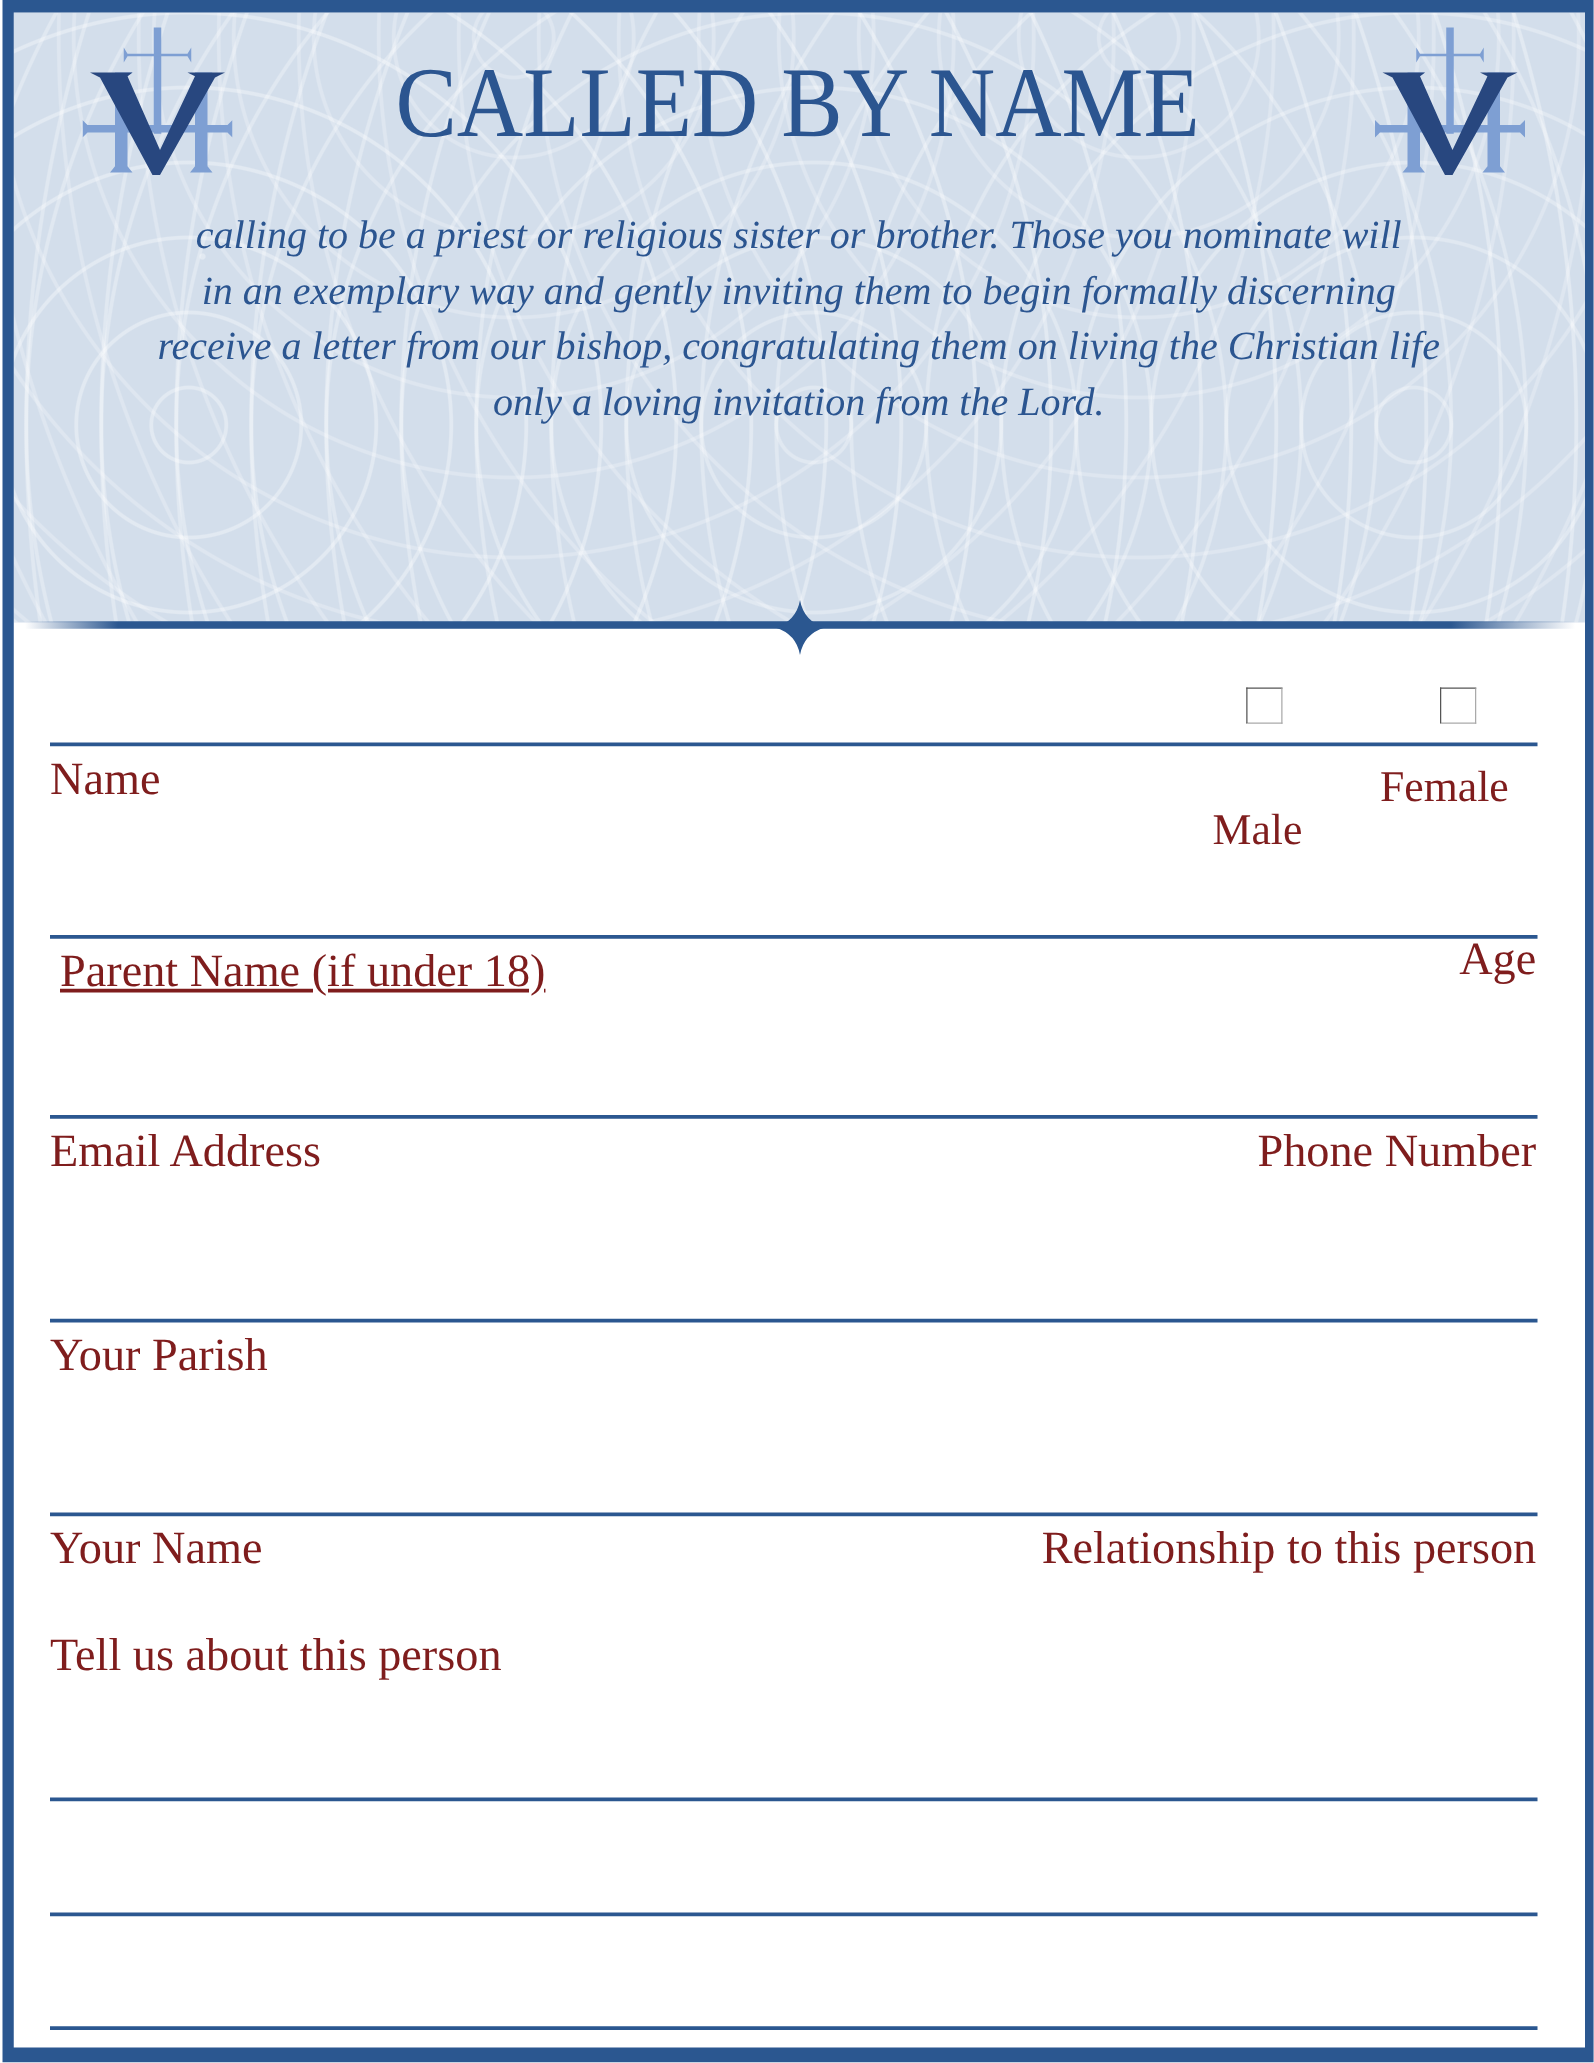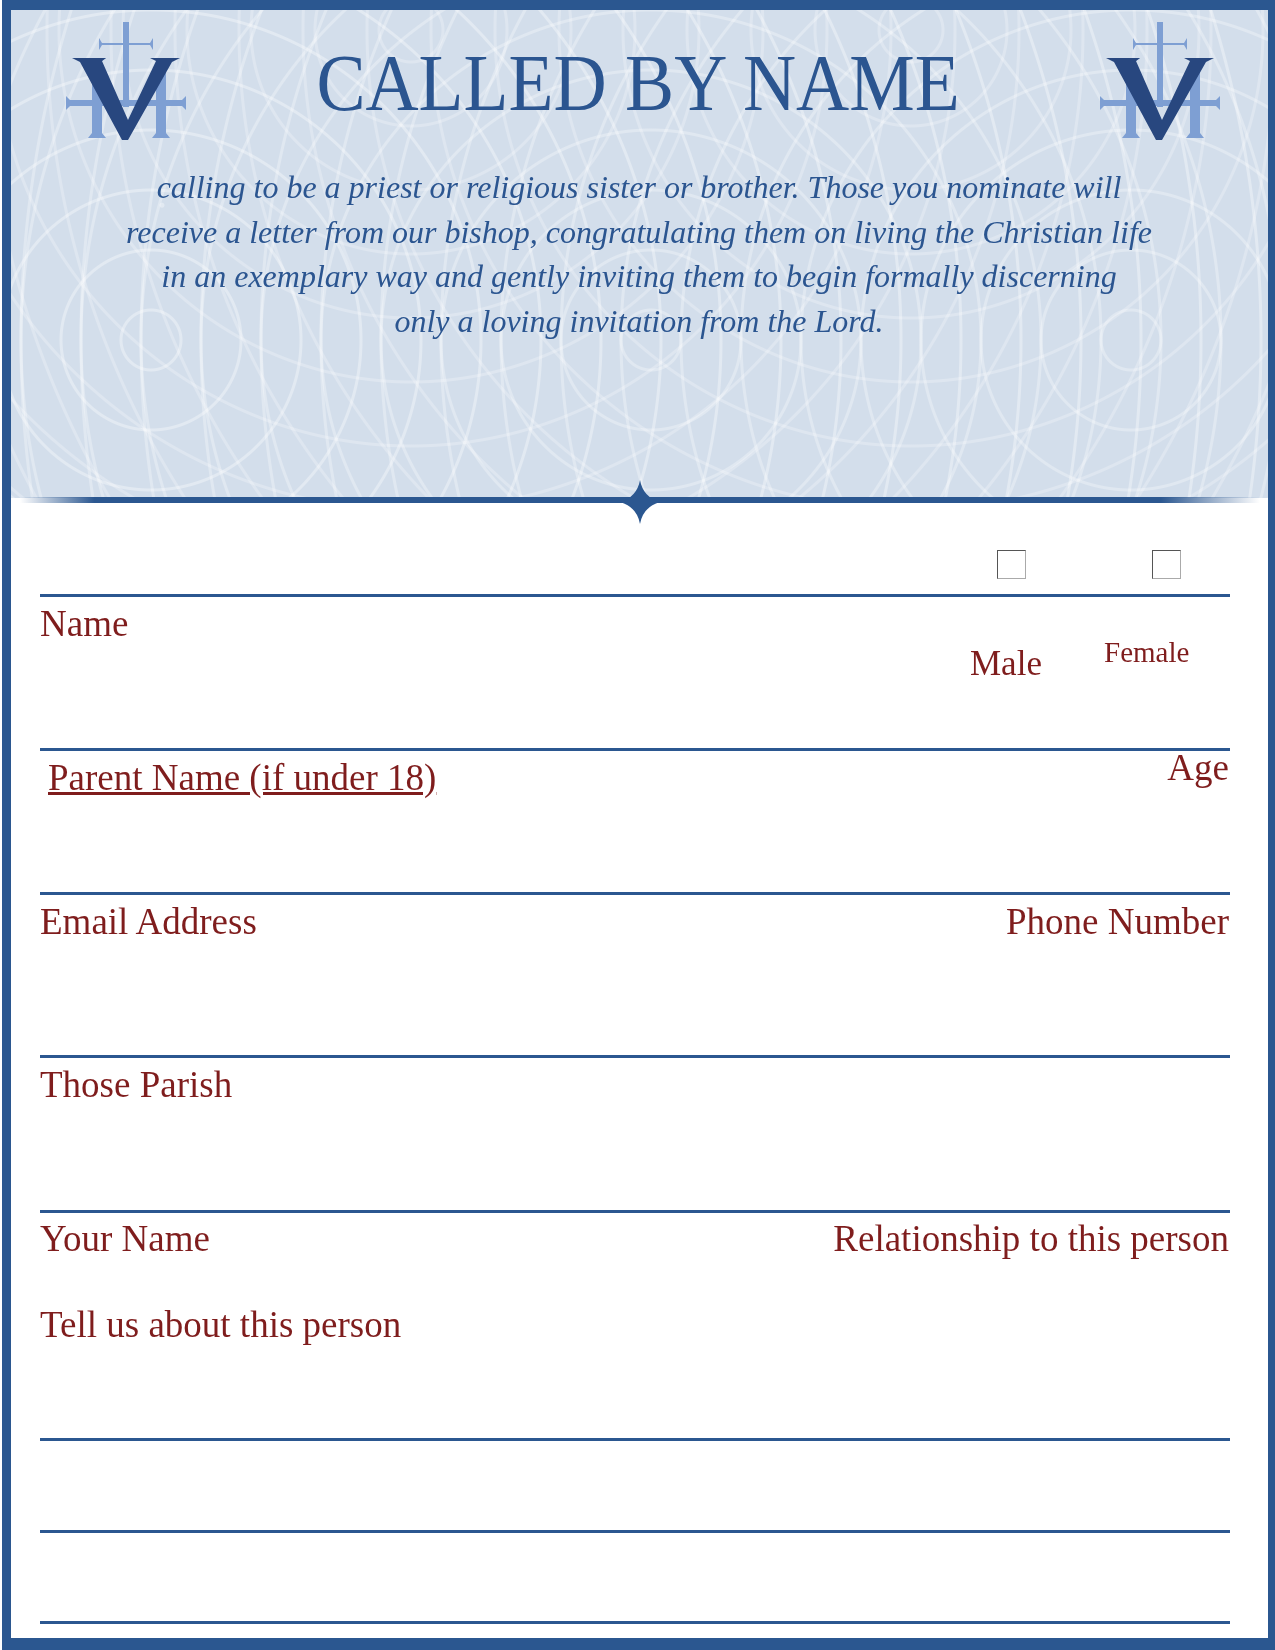--- a/index.html
+++ b/index.html
@@ -92,47 +92,47 @@
     <path d="M90 38 L104 38 L100 41 L100 113 L104 118 L86 118 L90 113 L90 41 Z"></path>
     <path d="M0 76 L4 80 L116 80 L120 76 L120 90 L116 86 L4 86 L0 90 Z"></path>
   </g>
   <path d="M6 38 L40 38 L36 41 L62 100 L90 41 L84 38 L114 38 L106 42 L62 120 L56 120 L14 42 Z" fill="#28477f"></path>
 </svg>
 
 <h1 class="title">CALLED BY NAME</h1>
 
 <div class="intro">
   <span>calling to be a priest or religious sister or brother. Those you nominate will</span>
+  <span>in an exemplary way and gently inviting them to begin formally discerning</span>
   <span>receive a letter from our bishop, congratulating them on living the Christian life</span>
-  <span>in an exemplary way and gently inviting them to begin formally discerning</span>
   <span>only a loving invitation from the Lord.</span>
 </div>
 
 <div class="header-rule"></div>
 <svg class="header-diamond" viewBox="0 0 40 44">
   <path d="M20 0 Q23 17 40 22 Q23 27 20 44 Q17 27 0 22 Q17 17 20 0 Z" fill="#2b5790"></path>
 </svg>
 
 <div class="checkbox" style="left:997px; top:550px;"></div>
 <div class="checkbox" style="left:1152px; top:550px;"></div>
 <div class="rule" style="top:594px;"></div>
 <div class="label" style="left:40px; top:604px;">Name</div>
 <div class="label" style="left:970px; top:610px; font-size:35px;margin-top:34px;">Male</div>
-<div class="label" style="left:1104px; top:632px; font-size:29px;">Female</div>
+<div class="label" style="left:1104px; top:610px; font-size:35px;">Female</div>
 
 <div class="rule" style="top:748px;"></div>
 <div class="label" style="left:48px; top:758px;text-decoration:underline;">Parent Name (if under 18)</div>
 <div class="label right" style="right:46px; top:748px;">Age</div>
 
 <div class="rule" style="top:892px;"></div>
 <div class="label" style="left:40px; top:902px;">Email Address</div>
 <div class="label right" style="right:46px; top:902px;">Phone Number</div>
 
 <div class="rule" style="top:1055px;"></div>
-<div class="label" style="left:40px; top:1065px;">Those Parish</div>
+<div class="label" style="left:40px; top:1065px;">Your Parish</div>
 
 <div class="rule" style="top:1210px;"></div>
 <div class="label" style="left:40px; top:1219px;">Your Name</div>
 <div class="label right" style="right:46px; top:1219px;">Relationship to this person</div>
 
 <div class="label" style="left:40px; top:1305px;">Tell us about this person</div>
 <div class="rule" style="top:1438px;"></div>
 <div class="rule" style="top:1530px;"></div>
 <div class="rule" style="top:1621px;"></div>
 

